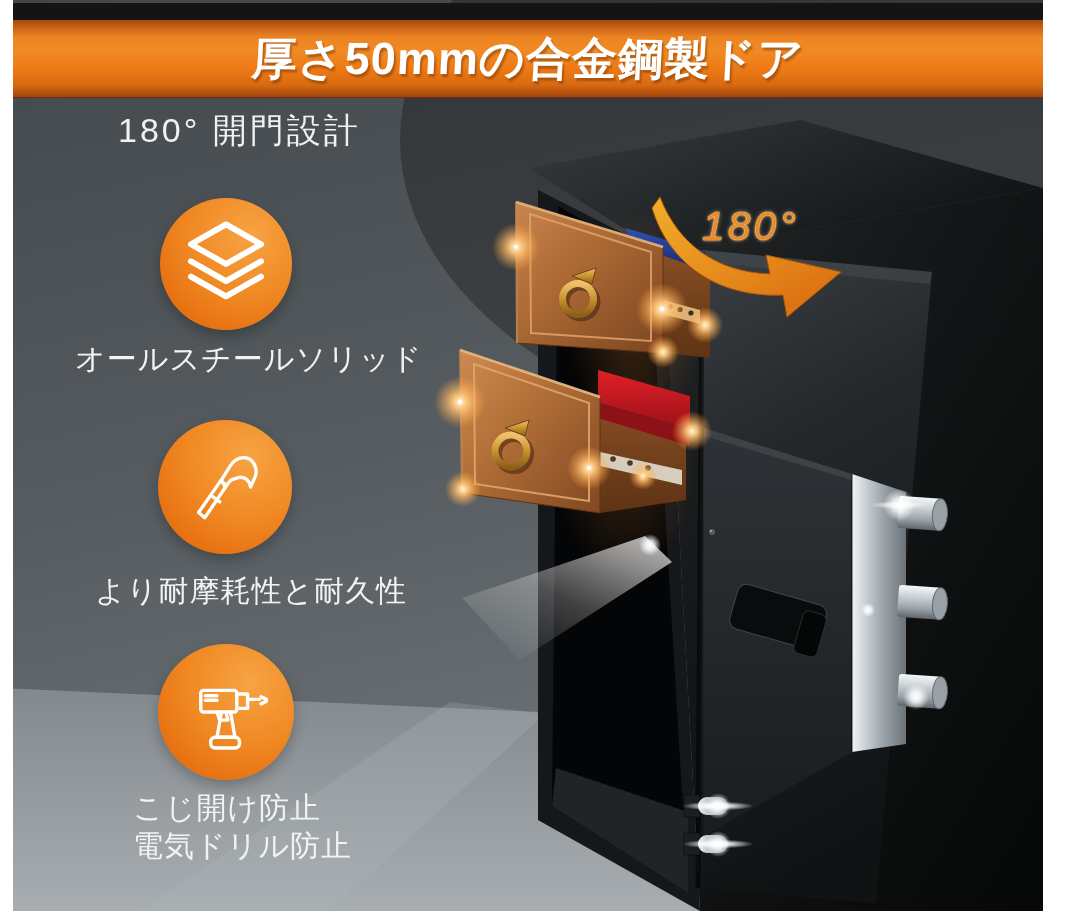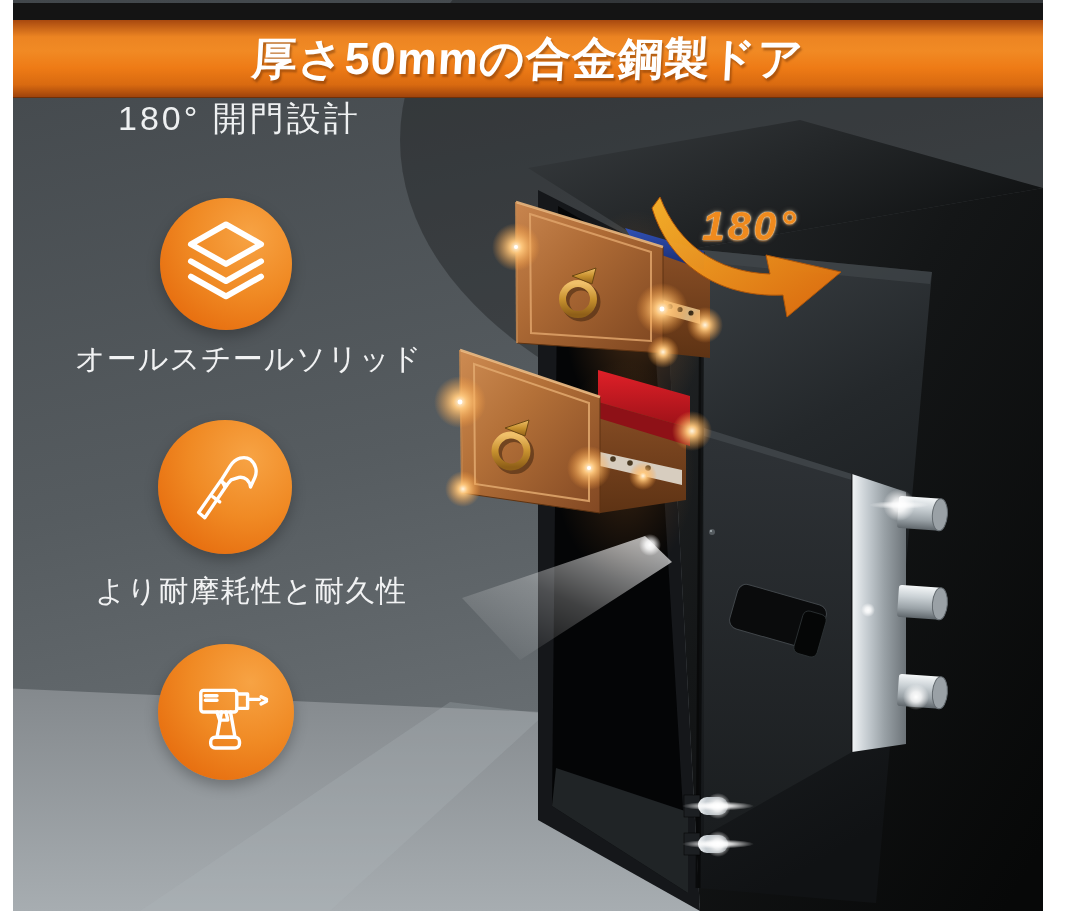--- a/index.html
+++ b/index.html
@@ -8,32 +8,32 @@
   #scene{position:absolute;left:0;top:0;z-index:1;}
   .margin{position:absolute;top:0;height:911px;background:#ffffff;z-index:20;}
   #margin-left{left:0;width:13px;}
   #margin-right{left:1043px;width:37px;}
   #topbar{position:absolute;left:13px;top:3px;width:1030px;height:17px;background:#141414;z-index:6;}
   #banner{position:absolute;left:13px;top:20px;width:1030px;height:77px;z-index:6;
           background:linear-gradient(180deg,#a8490f 0%,#ec8422 22%,#f18a24 40%,#ee7b16 62%,#d96a10 84%,#9f430c 100%);
           border-bottom:1px solid rgba(0,0,0,.35);}
   #banner .t{display:block;text-align:center;line-height:77px;font-size:45px;font-weight:bold;color:#ffffff;
           letter-spacing:1px;transform:skewX(-3deg);text-shadow:2px 3px 2px rgba(70,25,0,.35);}
-  #subtitle{position:absolute;left:118px;top:96px;z-index:6;font-size:34px;color:#eef0f1;letter-spacing:3px;}
+  #subtitle{position:absolute;left:118px;top:108px;z-index:6;font-size:34px;color:#eef0f1;letter-spacing:3px;}
   .fcircle{position:absolute;border-radius:50%;z-index:5;display:flex;align-items:center;justify-content:center;
           background:radial-gradient(circle at 68% 28%, #f7a344 0%, #f08a24 45%, #e76f10 80%, #df6509 100%);
           box-shadow:0 6px 14px rgba(0,0,0,.25);}
   #fc1{left:160px;top:198px;width:132px;height:132px;}
   #fc2{left:158px;top:420px;width:134px;height:134px;}
   #fc3{left:158px;top:644px;width:136px;height:136px;}
   .flabel{position:absolute;z-index:5;font-size:30px;color:#f1f2f3;letter-spacing:1px;}
   #fl1{left:75px;top:339px;text-align:right;}
   #fl2{left:95px;top:562px;margin-top:9px;}
   #fl3{left:133px;top:789px;line-height:38px;}
-  #rot-label{position:absolute;left:702px;top:203px;z-index:6;font-size:41px;font-weight:700;font-style:italic;
+  #rot-label{position:absolute;left:702px;top:203px;z-index:6;font-size:41px;font-weight:400;font-style:italic;
           color:#ef8a1e;letter-spacing:3px;
           text-shadow:0 0 1px #ffe9c4,0 0 2px #ffe9c4,0 0 5px rgba(255,230,190,.55),0 2px 1px rgba(120,55,0,.5);}
 </style>
 </head>
 <body>
 
 <div id="stage">
 
   <svg id="scene" width="1080" height="911" viewBox="0 0 1080 911">
     <defs>
@@ -293,16 +293,20 @@
         <path d="M27 32 H40 M27 37 H40"></path>
         <path d="M62 30 H74 V46 H62"></path>
         <path d="M74 36 H87"></path>
         <path d="M89 33 L95 36 M89 41 L95 38"></path>
         <path d="M40 50 L43 59 H52 L50 50"></path>
         <path d="M45 50 L40 78 L60 78 L55 50"></path>
         <rect x="33" y="78" width="32" height="12" rx="5"></rect>
       </g>
     </svg>
   </div>
+  <div class="flabel" id="fl3">
+    <div>こじ開け防止</div>
+    <div>電気ドリル防止</div>
+  </div>
 
   <div class="margin" id="margin-left"></div>
   <div class="margin" id="margin-right"></div>
 </div>
 
 </body></html>

